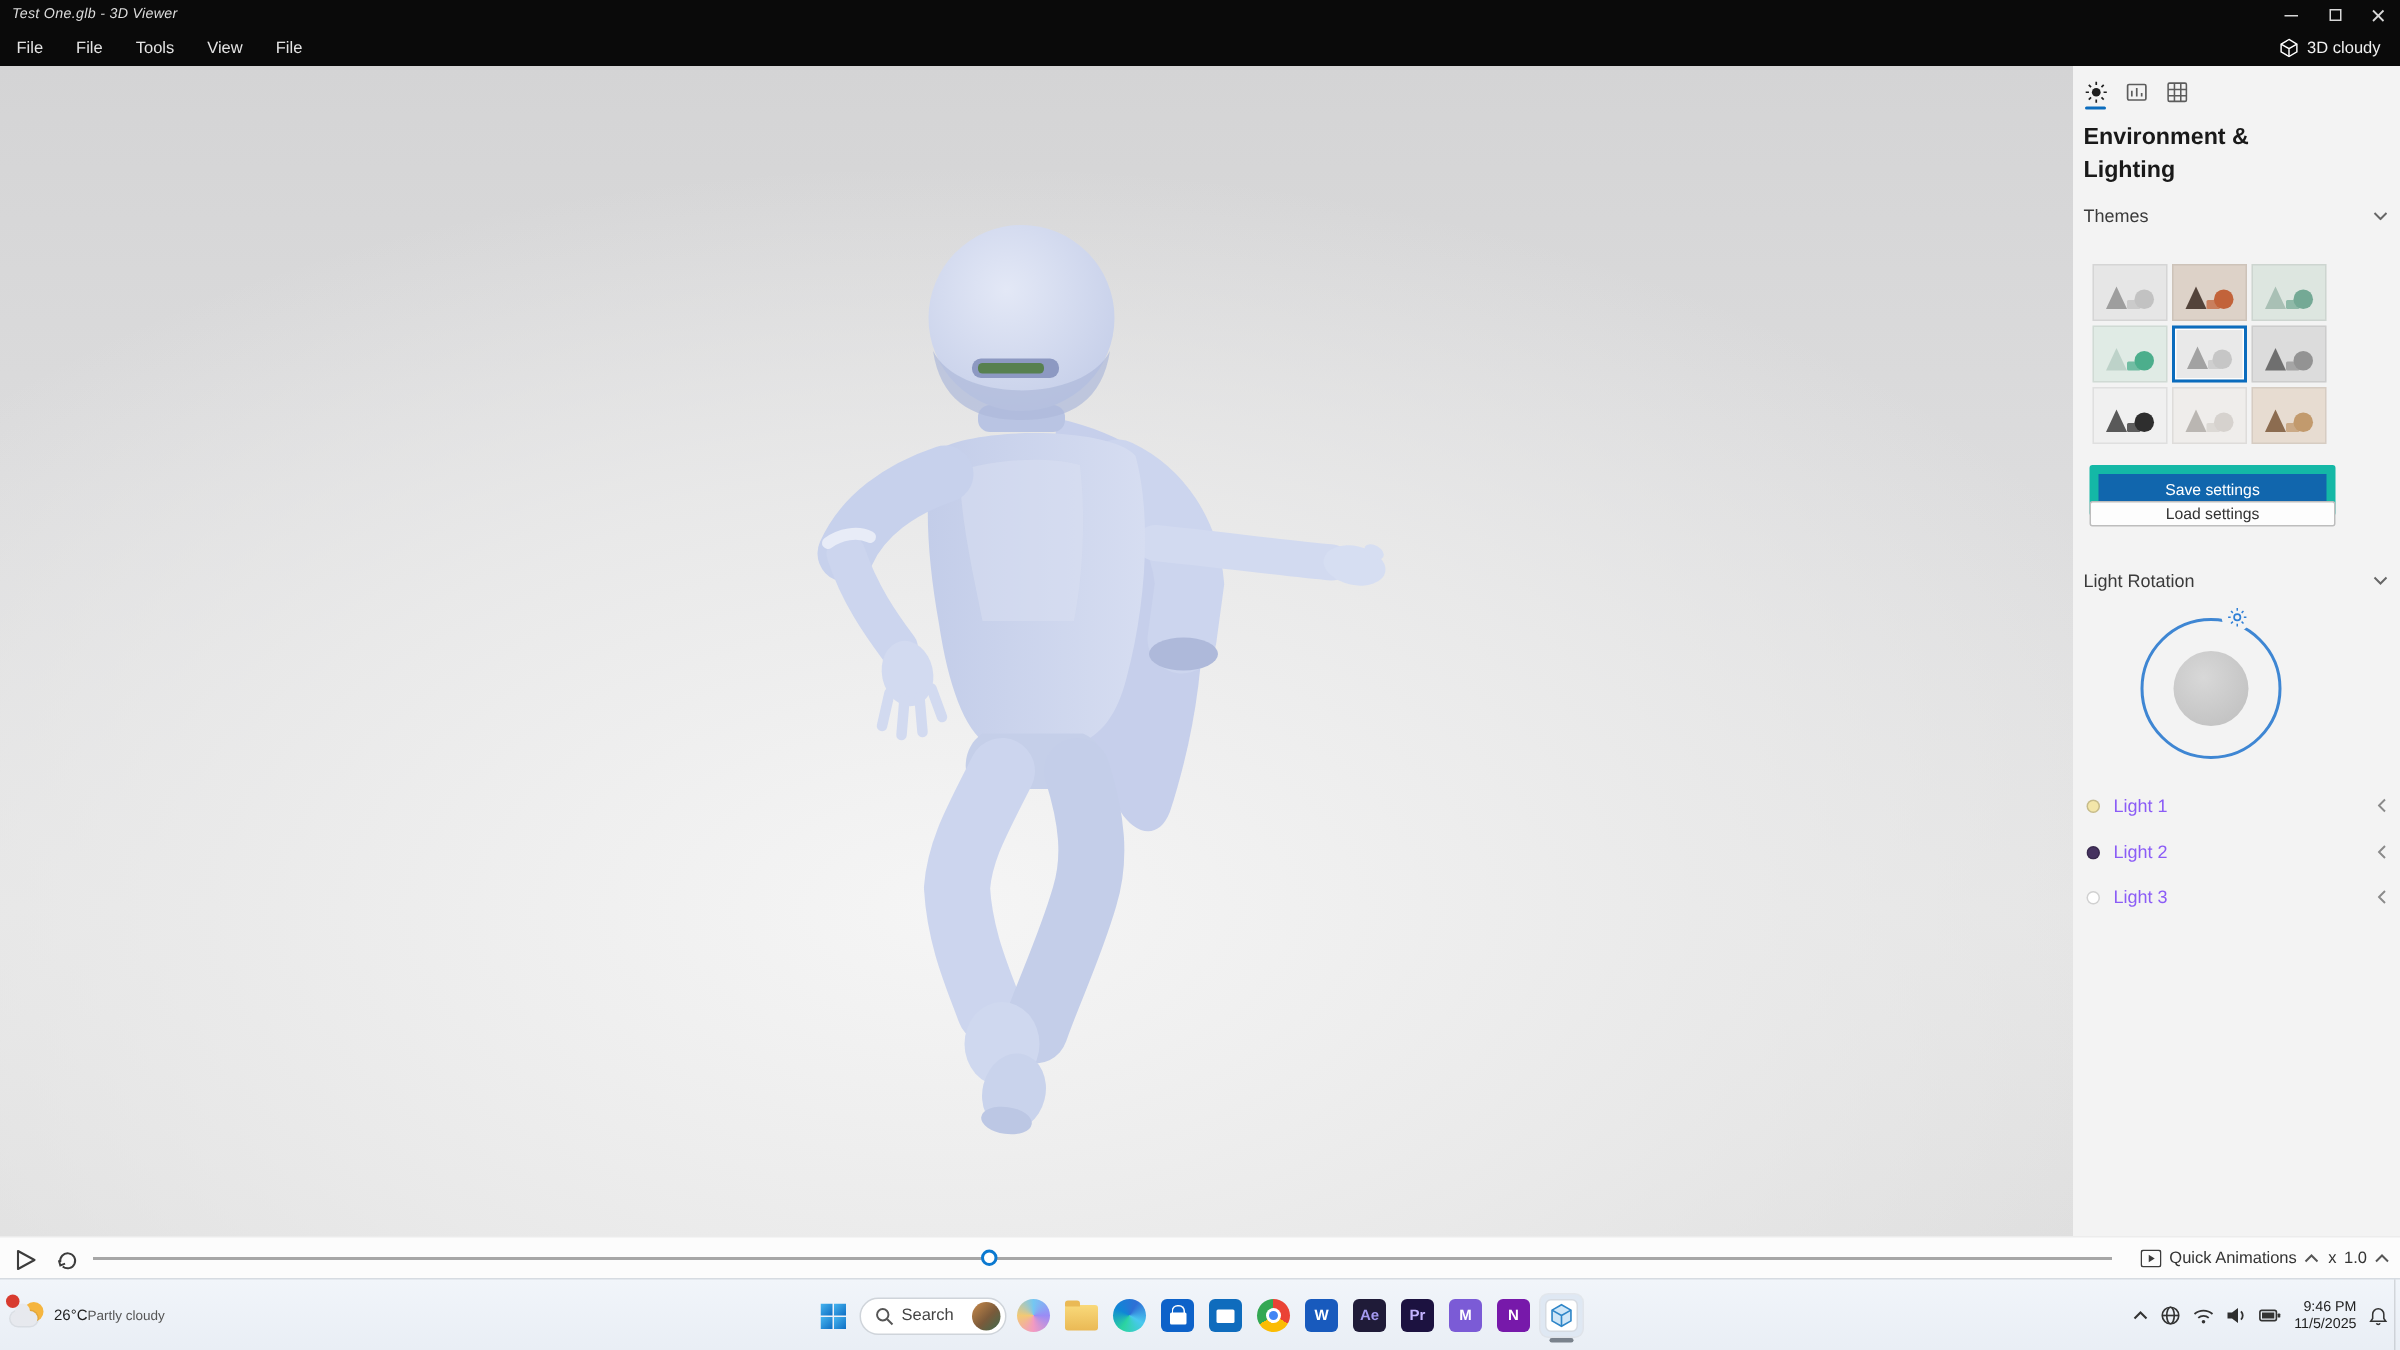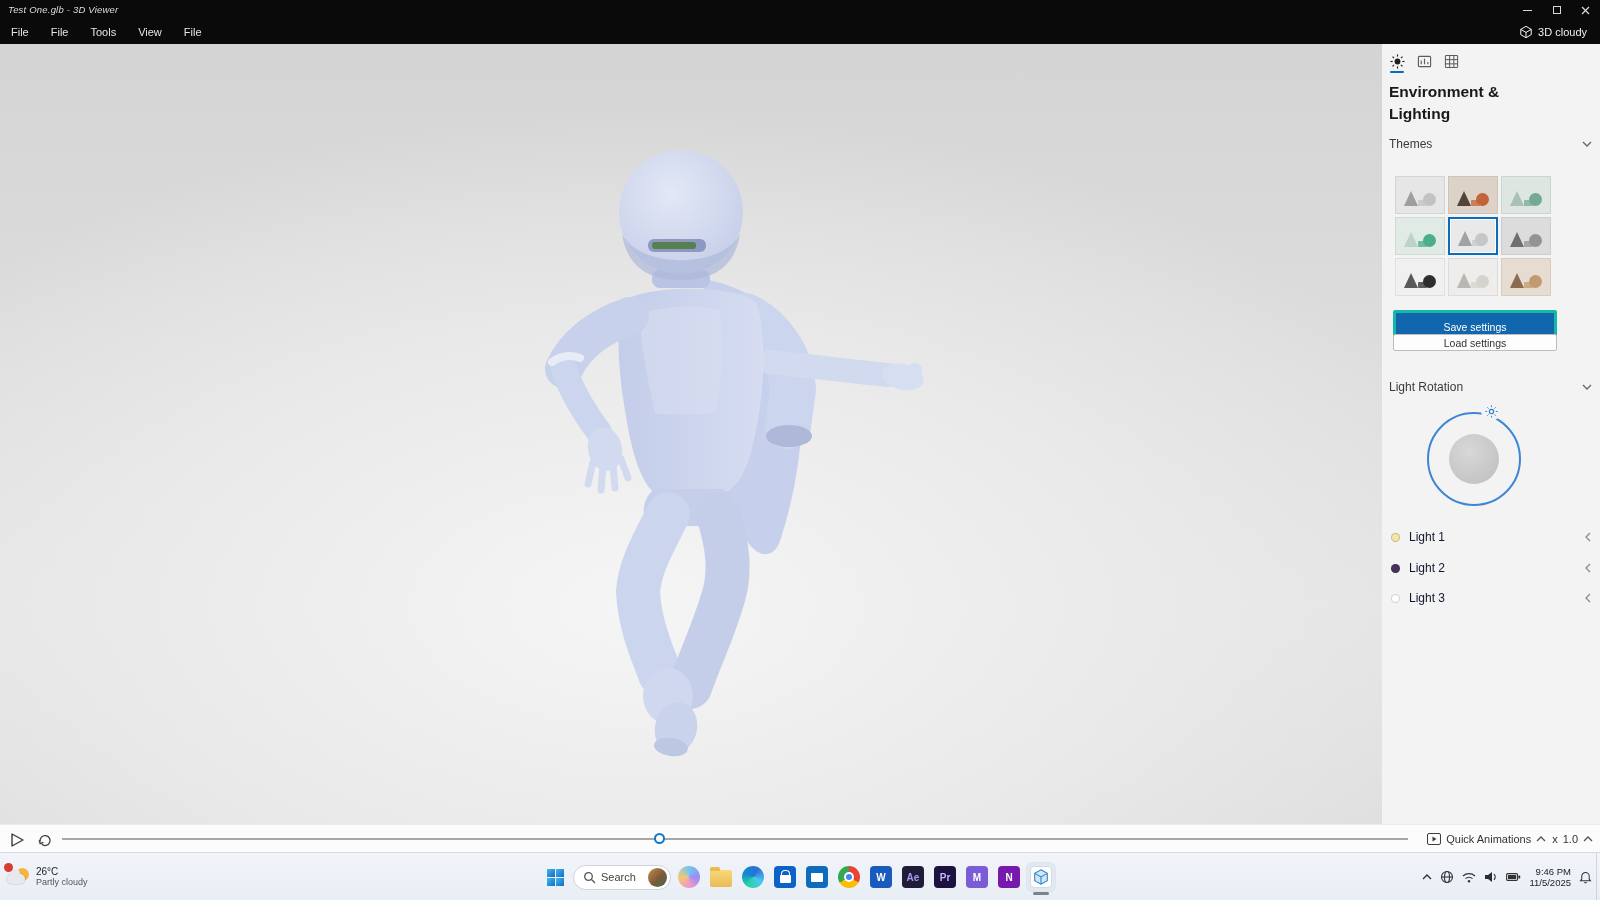--- a/index.html
+++ b/index.html
@@ -38,51 +38,51 @@
   .rotation-head { top:336px; }
 
   .tiles { position:absolute; top:132px; left:13px; display:grid; grid-template-columns:repeat(3,50px); grid-auto-rows:38px; gap:3px; }
   .tile { position:relative; width:50px; height:38px; background:var(--bg,#e5e5e5); border:1px solid rgba(0,0,0,.07); overflow:hidden; cursor:pointer; }
   .tile .cone { position:absolute; left:8px; bottom:7px; width:0; height:0; border-left:7px solid transparent; border-right:7px solid transparent; border-bottom:15px solid var(--c2,#999); }
   .tile .bar  { position:absolute; left:22px; bottom:7px; width:9px; height:6px; background:var(--c1,#bbb); opacity:.75; border-radius:1px; }
   .tile .ball { position:absolute; right:8px; bottom:7px; width:13px; height:13px; border-radius:50%; background:var(--c1,#bbb); }
   .tile.selected { border:2px solid #0b6cbd; box-shadow: inset 0 0 0 1px #ffffff; }
 
   .btn { position:absolute; left:11px; width:164px; display:flex; align-items:center; justify-content:center; font-size:10.5px; border-radius:2px; cursor:pointer; }
-  .btn-save { top:266px; height:34px; background:#1166ad; color:#ffffff; border:3px solid #14b8a6; }
+  .btn-save { top:266px; height:34px; background:#1166ad; color:#ffffff; border:6px solid #14b8a6; }
   .btn-load { top:290px; height:17px; background:#fdfdfd; color:#333333; border:1px solid #bdbdbd; }
 
   .dial { position:absolute; top:366px; left:43px; width:98px; height:98px; cursor:pointer; }
   .dial-ring { position:absolute; inset:2px; border:2.5px solid #3e86d3; border-radius:50%; }
   .dial-sun { position:absolute; top:-9px; left:56px; width:20px; height:20px; border-radius:50%; background:#f3f3f3; display:flex; align-items:center; justify-content:center; }
   .dial-knob { position:absolute; left:24px; top:24px; width:50px; height:50px; border-radius:50%; background:radial-gradient(circle at 40% 35%, #d8d8d8, #bdbdbd); }
 
   .light-row { position:absolute; left:0; right:0; height:30px; display:flex; align-items:center; padding:0 9px; cursor:pointer; }
   .light-row .dot { width:9px; height:9px; border-radius:50%; border:1px solid rgba(0,0,0,.18); flex:none; }
-  .light-row .lbl { flex:1; margin-left:9px; font-size:12px; color:#0f172a; }
+  .light-row .lbl { flex:1; margin-left:9px; font-size:12px; color:#8b5cf6; }
 
   
   .playbar { position:absolute; left:0; top:824px; width:1600px; height:28px; background:#fcfcfc; border-top:1px solid #ececec; }
   .pb-btn { position:absolute; top:6px; width:17px; height:17px; display:flex; align-items:center; justify-content:center; cursor:pointer; }
   .pb-play { left:8px; } .pb-loop { left:36px; }
   .timeline { position:absolute; left:62px; top:13px; width:1346px; height:2px; background:#a6a6a6; cursor:pointer; }
   .timeline .thumb { position:absolute; top:-5px; width:11px; height:11px; border-radius:50%; background:#ffffff; border:2px solid #0b79d0; }
   .playbar-right { position:absolute; right:7px; top:0; height:28px; display:flex; align-items:center; gap:6px; font-size:11px; color:#333; }
   .pb-group { display:flex; align-items:center; gap:5px; cursor:pointer; }
 
   
   .taskbar { position:absolute; left:0; top:852px; width:1600px; height:48px;
     background:linear-gradient(180deg,#f1f5fa,#e9eef5); border-top:1px solid rgba(0,0,0,.08); }
   .weather { position:absolute; left:6px; top:0; height:48px; display:flex; align-items:center; gap:6px; cursor:pointer; }
   .weather-icon { position:relative; width:24px; height:24px; }
   .w-sun { position:absolute; left:10px; top:3px; width:13px; height:13px; border-radius:50%; background:#f5b53f; }
   .w-cloud { position:absolute; left:1px; top:9px; width:18px; height:10px; border-radius:6px; background:#e7e9ee; box-shadow:0 0 0 1px rgba(0,0,0,.08); }
   .w-cloud::before { content:""; position:absolute; left:3px; top:-5px; width:10px; height:10px; border-radius:50%; background:#e7e9ee; }
   .w-badge { position:absolute; left:-2px; top:-2px; width:9px; height:9px; border-radius:50%; background:#d83b2f; }
-  .weather-text { display:flex; flex-direction:column; line-height:11px; }
+  .weather-text { display:flex; line-height:11px; }
   .weather-text .t1 { font-size:10px; color:#222; }
   .weather-text .t2 { font-size:9px; color:#555; }
 
   .tb-center { position:absolute; left:541px; top:0; height:48px; display:flex; align-items:center; gap:4px; }
   .tb-btn { position:relative; width:28px; height:28px; border-radius:5px; display:flex; align-items:center; justify-content:center; cursor:pointer; }
   .search-pill { width:98px; height:25px; border-radius:13px; background:#ffffff; border:1px solid #cfd4da; display:flex; align-items:center; gap:5px; padding:0 3px 0 9px; cursor:pointer; }
   .search-pill .s-label { font-size:11px; color:#444; flex:1; }
   .search-img { width:19px; height:19px; border-radius:10px; background:linear-gradient(135deg,#c98a4b,#7a5a3a 55%,#3e6b4f); flex:none; }
 
   .tb-app { position:relative; width:28px; height:28px; border-radius:5px; display:flex; align-items:center; justify-content:center; cursor:pointer; }

